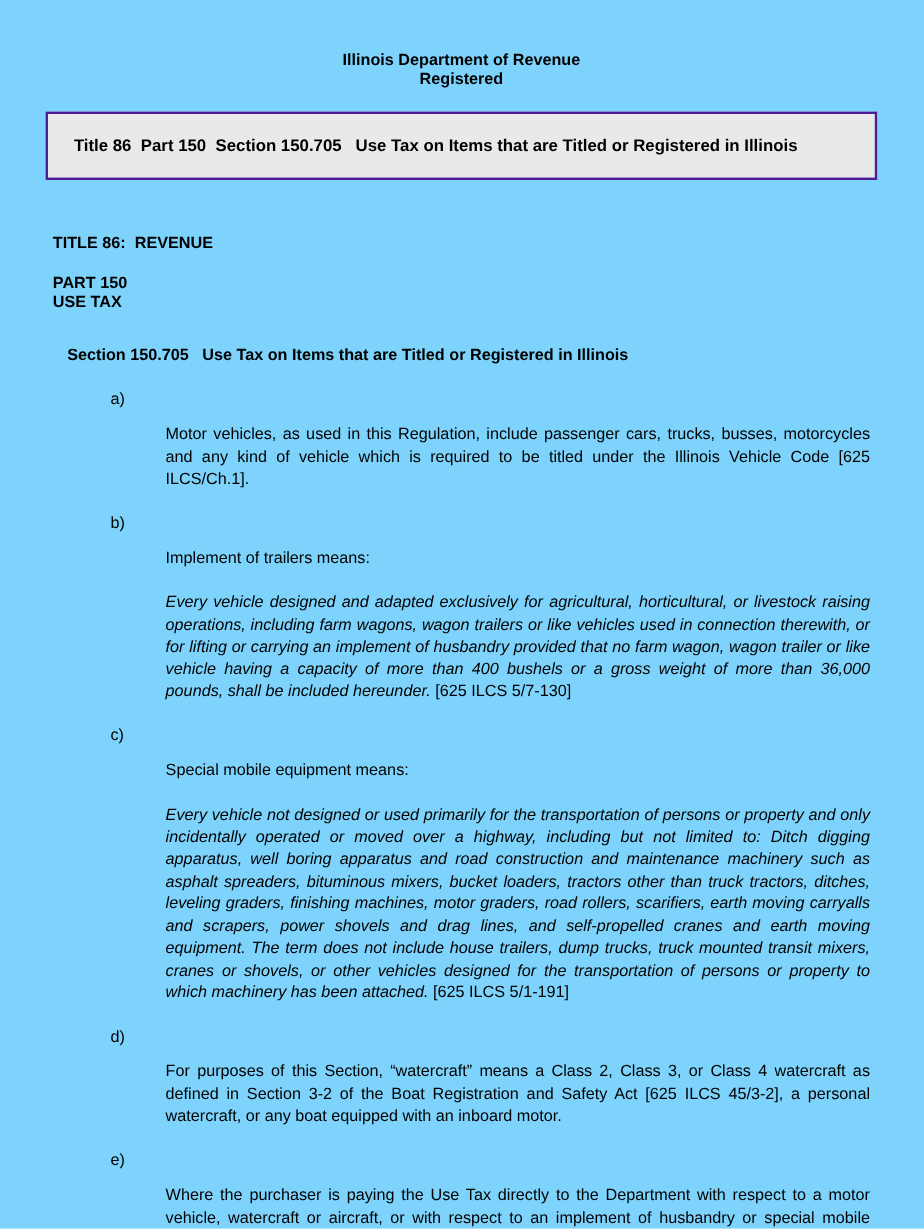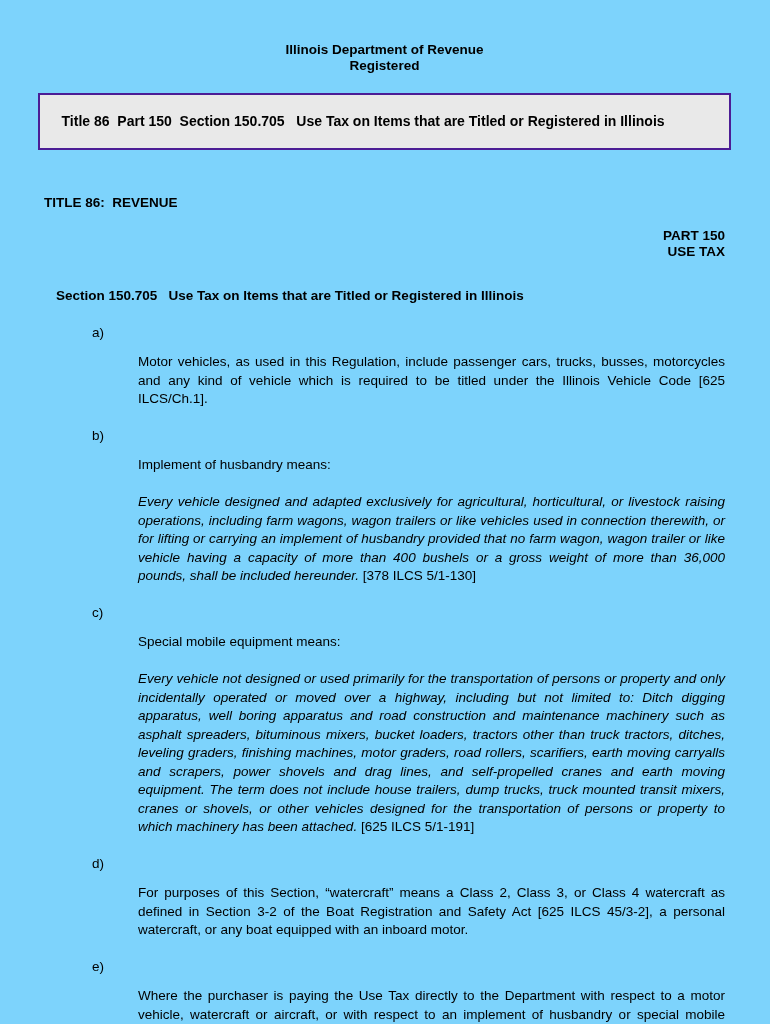--- a/index.html
+++ b/index.html
@@ -35,21 +35,21 @@
   }
   .h-title {
     margin-top: 45px;
     text-align: left;
     font-weight: bold;
     font-size: 13.5px;
     white-space: pre-wrap;
   }
   .part-block {
     margin-top: 18px;
-    text-align: right;
+    text-align: left;
     font-weight: bold;
     font-size: 13.5px;
     line-height: 15.5px;
   }
   .section-heading {
     margin-top: 29px;
     font-weight: bold;
     font-size: 13.5px;
     white-space: pre-wrap;
     margin-left: 12px;
@@ -96,25 +96,25 @@
 
   <div class="section-heading">Section 150.705   Use Tax on Items that are Titled or Registered in Illinois</div>
 
   <div class="item first">
     <div class="item-label">a)</div>
     <div class="item-body">Motor vehicles, as used in this Regulation, include passenger cars, trucks, busses, motorcycles and any kind of vehicle which is required to be titled under the Illinois Vehicle Code [625 ILCS/Ch.1].</div>
   </div>
 
   <div class="item">
     <div class="item-label">b)</div>
-    <div class="item-body">Implement of husbandry means:</div>
+    <div class="item-body">Implement of trailers means:</div>
   </div>
   <div class="definition">
     <span class="ital">Every vehicle designed and adapted exclusively for agricultural, horticultural, or livestock raising operations, including farm wagons, wagon trailers or like vehicles used in connection therewith, or for lifting or carrying an implement of husbandry provided that no farm wagon, wagon trailer or like vehicle having a capacity of more than 400 bushels or a gross weight of more than 36,000 pounds, shall be included hereunder.</span>
-    <span class="cite">[378 ILCS 5/1-130]</span>
+    <span class="cite">[625 ILCS 5/7-130]</span>
   </div>
 
   <div class="item">
     <div class="item-label">c)</div>
     <div class="item-body">Special mobile equipment means:</div>
   </div>
   <div class="definition">
     <span class="ital">Every vehicle not designed or used primarily for the transportation of persons or property and only incidentally operated or moved over a highway, including but not limited to:  Ditch digging apparatus, well boring apparatus and road construction and maintenance machinery such as asphalt spreaders, bituminous mixers, bucket loaders, tractors other than truck tractors, ditches, leveling graders, finishing machines, motor graders, road rollers, scarifiers, earth moving carryalls and scrapers, power shovels and drag lines, and self-propelled cranes and earth moving equipment.  The term does not include house trailers, dump trucks, truck mounted transit mixers, cranes or shovels, or other vehicles designed for the transportation of persons or property to which machinery has been attached. </span>
     <span class="cite">[625 ILCS 5/1-191]</span>
   </div>

